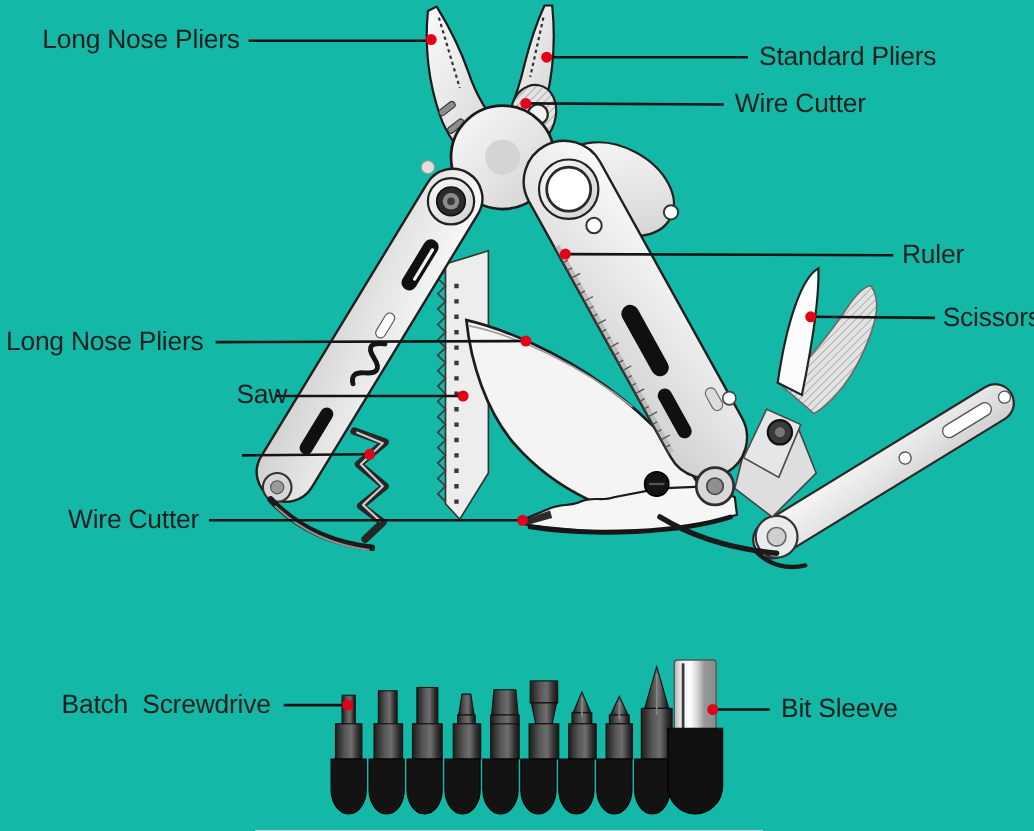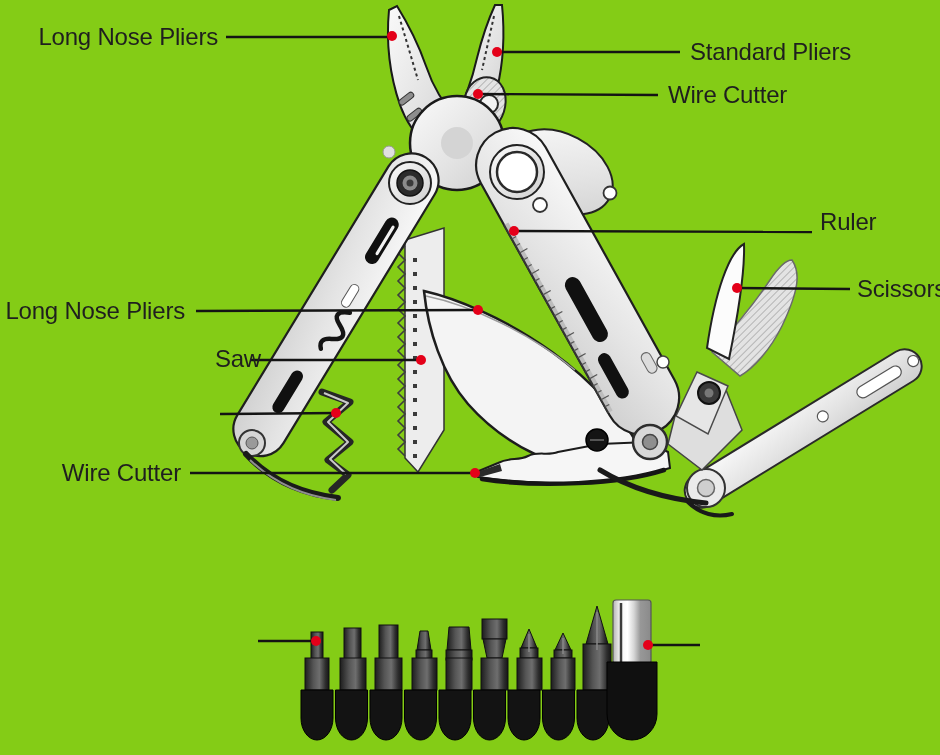--- a/index.html
+++ b/index.html
@@ -1,16 +1,16 @@
 <!DOCTYPE html>
 <html><head>
 <meta charset="utf-8">
 <style>
   html,body{margin:0;padding:0;background:#fff;}
-  .stage{position:relative;width:940px;height:755px;background:#84cc16;overflow:hidden;
+  .stage{position:relative;width:940px;height:755px;background:#14b8a6;overflow:hidden;
          font-family:"Liberation Sans",sans-serif;}
   .stage svg{position:absolute;left:0;top:0;}
   .label{position:absolute;font-size:24px;line-height:28px;color:#1f1f1f;
          white-space:pre;letter-spacing:-0.2px;}
   .label.r{text-align:right;}
 </style>
 </head>
 <body>
 
 <div class="stage">
@@ -260,19 +260,21 @@
     <circle cx="336" cy="413" r="5"></circle>
     <circle cx="475" cy="473" r="5"></circle>
     <circle cx="316" cy="641" r="5"></circle>
     <circle cx="648" cy="645" r="5"></circle>
   </g>
 </svg>
 
 <div class="label r" style="right:722px;top:23px">Long Nose Pliers</div>
 <div class="label" style="left:690px;top:38px">Standard Pliers</div>
 <div class="label" style="left:668px;top:81px">Wire Cutter</div>
-<div class="label" style="left:820px;top:208px">Ruler</div>
+<div class="label" style="left:820px;top:218px">Ruler</div>
 <div class="label" style="left:857px;top:275px">Scissors</div>
 <div class="label r" style="right:755px;top:297px">Long Nose Pliers</div>
 <div class="label r" style="right:679px;top:345px">Saw</div>
 <div class="label r" style="right:759px;top:459px">Wire Cutter</div>
+<div class="label" style="left:56px;top:627px">Batch  Screwdrive</div>
+<div class="label" style="left:710px;top:631px">Bit Sleeve</div>
 
 </div>
 
 </body></html>

